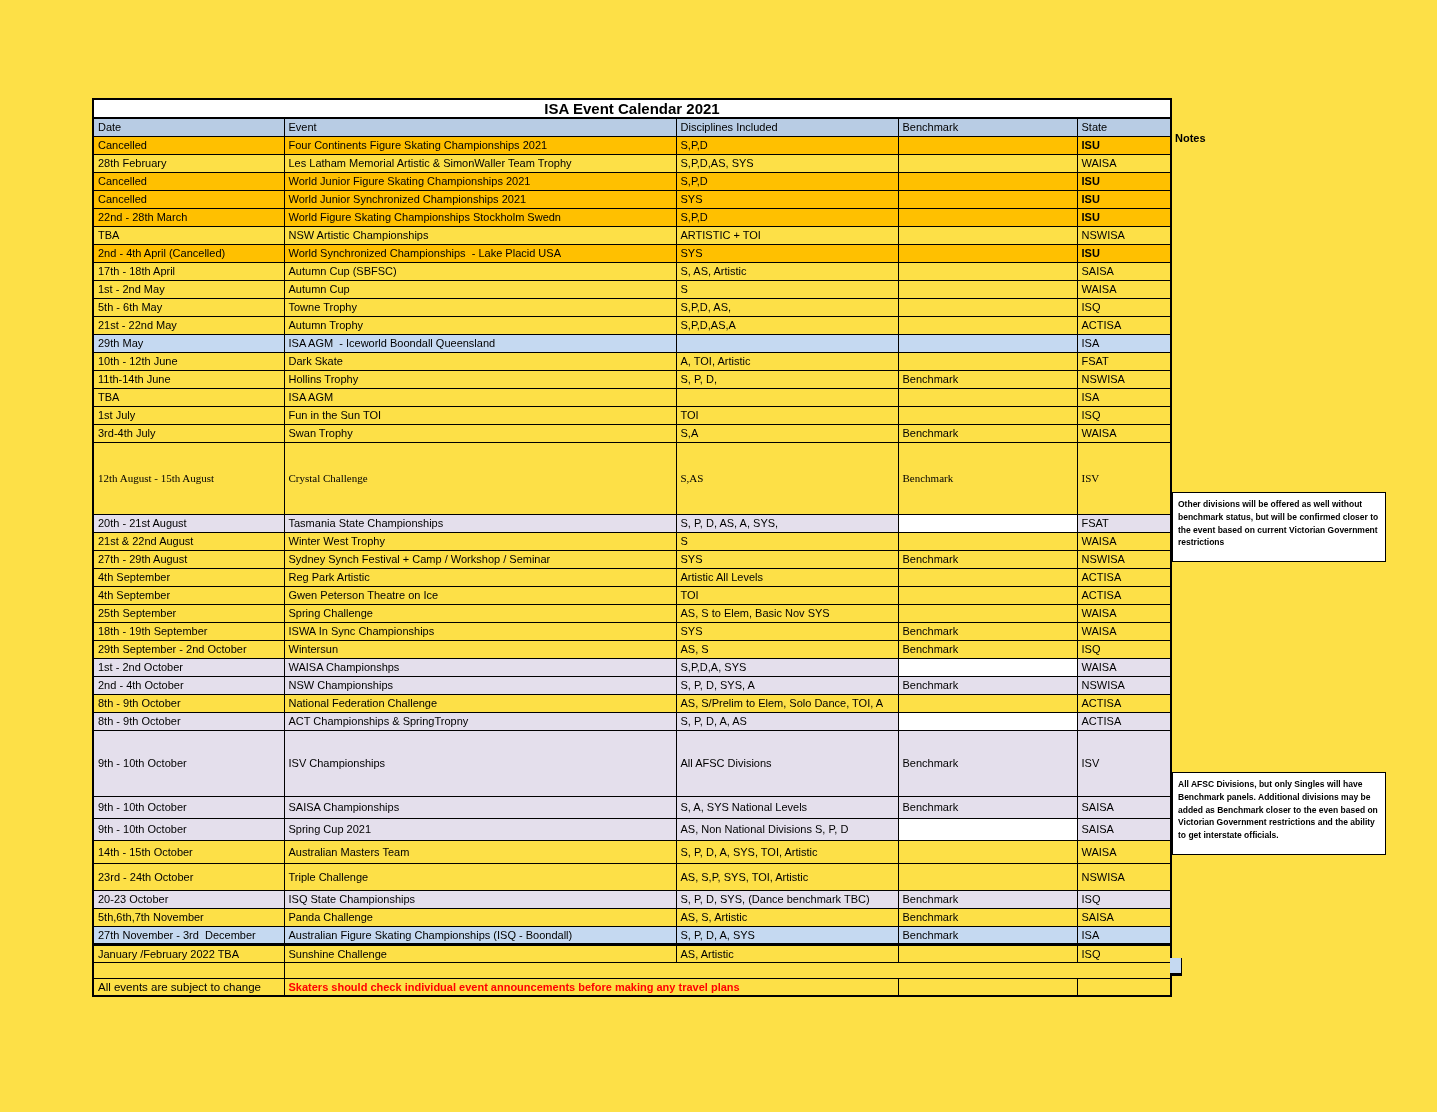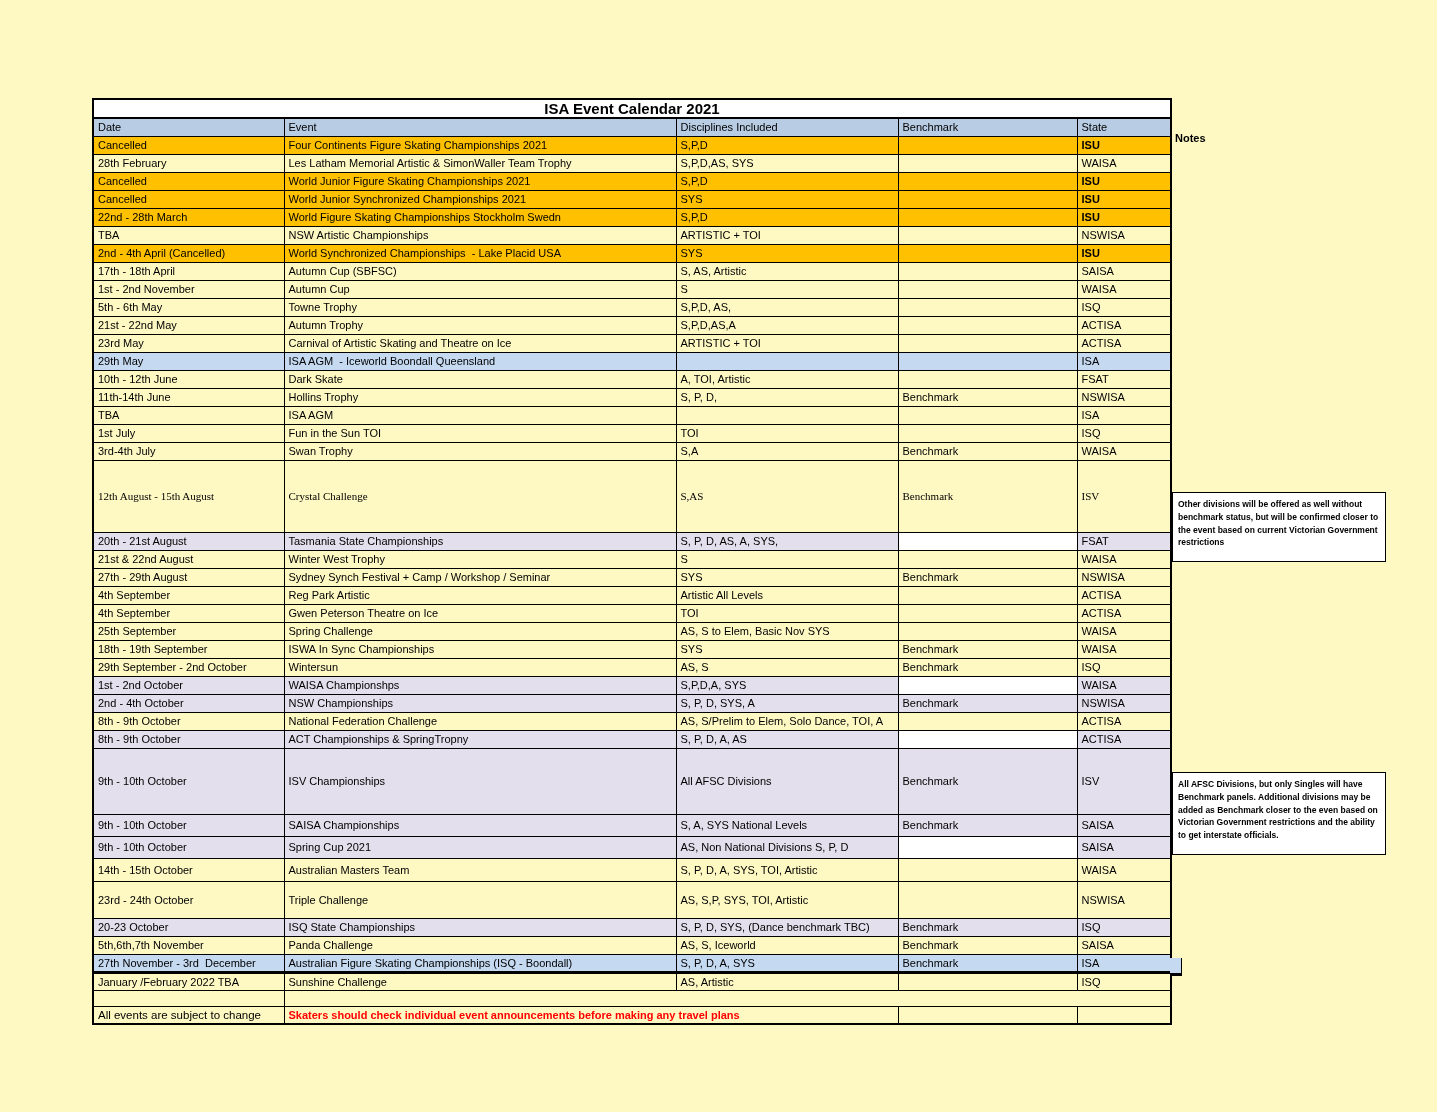--- a/index.html
+++ b/index.html
@@ -1,19 +1,19 @@
 <!DOCTYPE html>
 <html><head>
 <meta charset="utf-8">
 <style>
   html,body{margin:0;padding:0;background:#ffffff;}
   .sheet{
     position:relative;
     width:1437px;height:1112px;
-    background:#fef9c3;
+    background:#fde047;
     font-family:"Liberation Sans", sans-serif;
     color:#000;
   }
   table.cal{
     position:absolute;left:92px;top:98px;
     border-collapse:collapse;table-layout:fixed;
     width:1078px;
     font-size:11px;
     border:2px solid #000;
   }
@@ -142,44 +142,37 @@
           <td class="bold">ISU</td>
         </tr>
         <tr>
           <td>17th - 18th April</td>
           <td>Autumn Cup (SBFSC)</td>
           <td>S, AS, Artistic</td>
           <td></td>
           <td>SAISA</td>
         </tr>
         <tr>
-          <td>1st - 2nd November</td>
+          <td>1st - 2nd May</td>
           <td>Autumn Cup</td>
           <td>S</td>
           <td></td>
           <td>WAISA</td>
         </tr>
         <tr>
           <td>5th - 6th May</td>
           <td>Towne Trophy</td>
           <td>S,P,D, AS,</td>
           <td></td>
           <td>ISQ</td>
         </tr>
         <tr>
           <td>21st - 22nd May</td>
           <td>Autumn Trophy</td>
           <td>S,P,D,AS,A</td>
-          <td></td>
-          <td>ACTISA</td>
-        </tr>
-        <tr>
-          <td>23rd May</td>
-          <td>Carnival of Artistic Skating and Theatre on Ice</td>
-          <td>ARTISTIC + TOI</td>
           <td></td>
           <td>ACTISA</td>
         </tr>
         <tr class="bg-blue">
           <td>29th May</td>
           <td>ISA AGM  - Iceworld Boondall Queensland</td>
           <td></td>
           <td></td>
           <td>ISA</td>
         </tr>
@@ -330,38 +323,38 @@
           <td class="bg-white"></td>
           <td>SAISA</td>
         </tr>
         <tr style="height: 23px;">
           <td>14th - 15th October</td>
           <td>Australian Masters Team</td>
           <td>S, P, D, A, SYS, TOI, Artistic</td>
           <td></td>
           <td>WAISA</td>
         </tr>
-        <tr style="height: 37px; margin-top: 28px;">
+        <tr style="height: 27px; margin-top: 28px;">
           <td>23rd - 24th October</td>
           <td>Triple Challenge</td>
           <td>AS, S,P, SYS, TOI, Artistic</td>
           <td></td>
           <td>NSWISA</td>
         </tr>
         <tr class="bg-lavender">
           <td>20-23 October</td>
           <td>ISQ State Championships</td>
           <td>S, P, D, SYS, (Dance benchmark TBC)</td>
           <td>Benchmark</td>
           <td>ISQ</td>
         </tr>
         <tr>
           <td>5th,6th,7th November</td>
           <td>Panda Challenge</td>
-          <td>AS, S, Iceworld</td>
+          <td>AS, S, Artistic</td>
           <td>Benchmark</td>
           <td>SAISA</td>
         </tr>
         <tr class="bg-blue thick-bottom">
           <td>27th November - 3rd  December</td>
           <td>Australian Figure Skating Championships (ISQ - Boondall)</td>
           <td>S, P, D, A, SYS</td>
           <td>Benchmark</td>
           <td>ISA</td>
         </tr>

